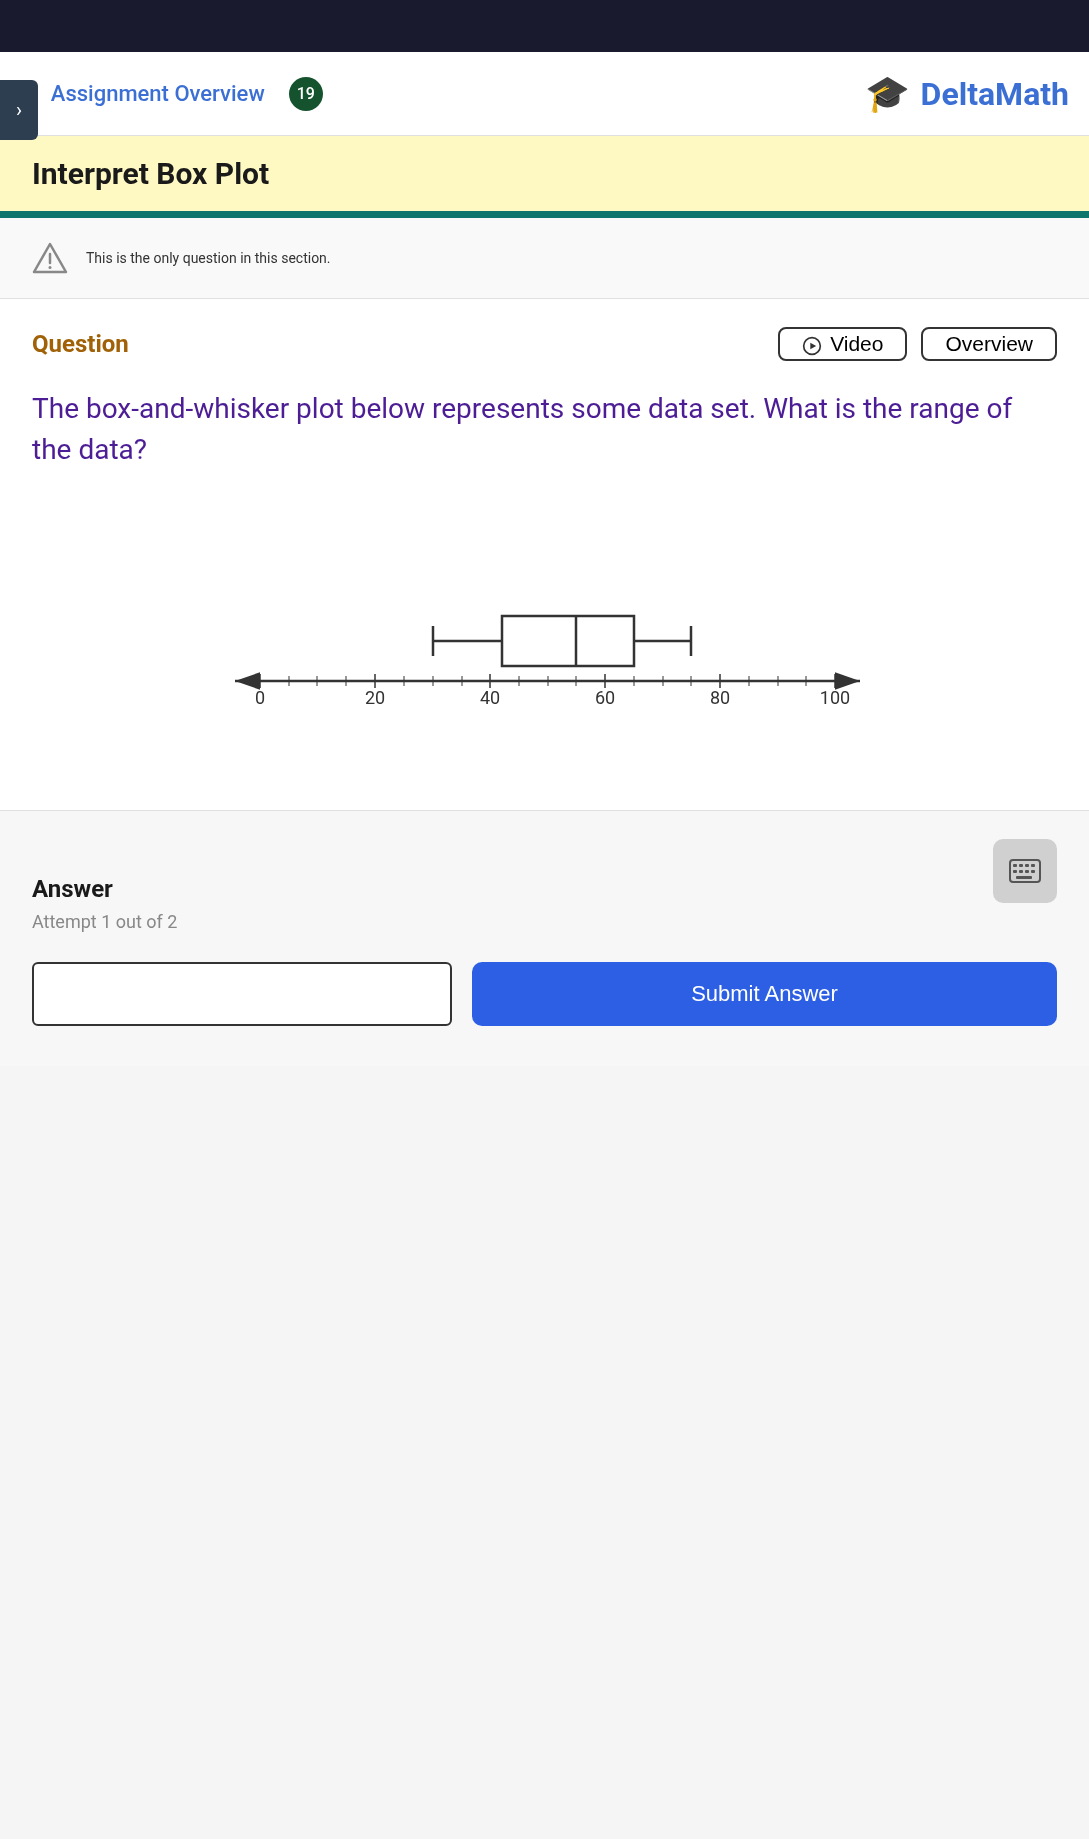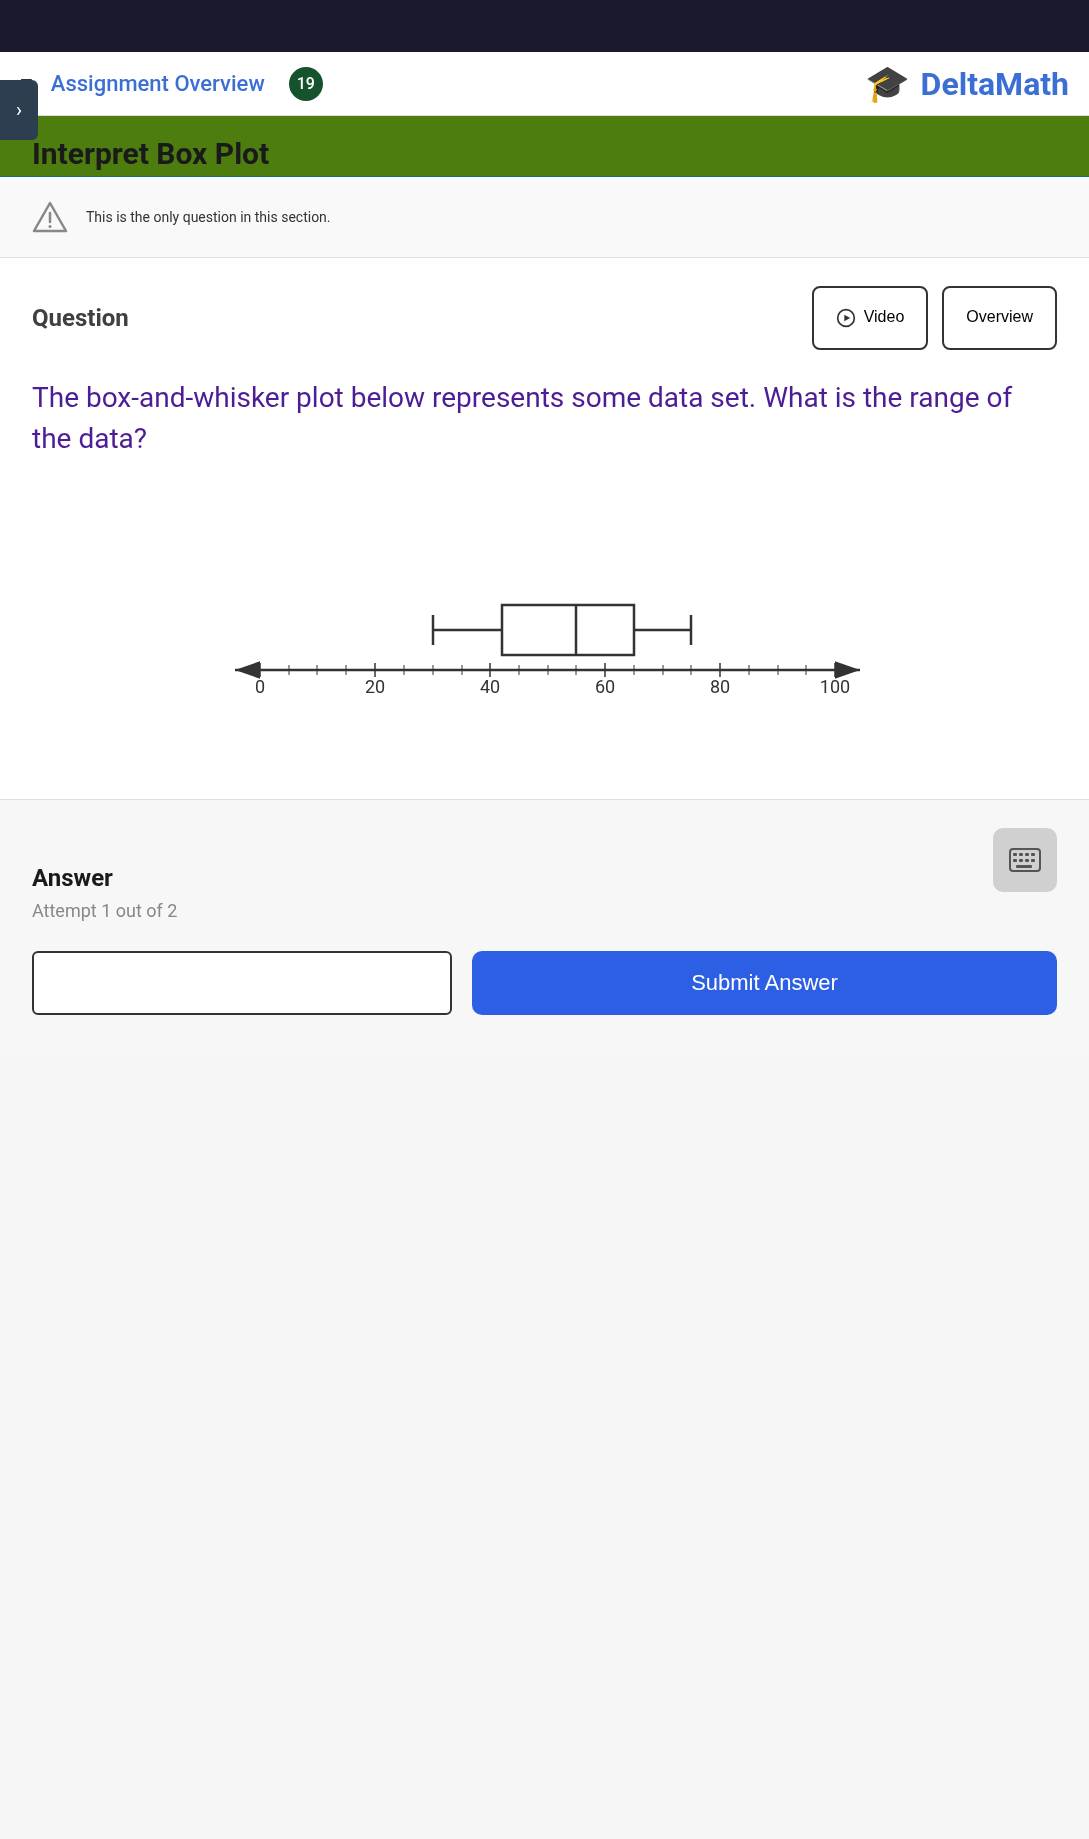--- a/index.html
+++ b/index.html
@@ -20,21 +20,21 @@
       width: 100%;
     }
 
     
     .header {
       background: #ffffff;
       border-bottom: 1px solid #e0e0e0;
       display: flex;
       align-items: center;
       padding: 0 20px;
-      height: 64px;
+      height: 84px;
       position: relative;
     }
 
     .header-left {
       display: flex;
       align-items: center;
       gap: 18px;
     }
 
     .hamburger-icon {
@@ -98,23 +98,23 @@
       align-items: center;
       justify-content: center;
       font-size: 20px;
       cursor: pointer;
       border-radius: 0 6px 6px 0;
       z-index: 10;
     }
 
     
     .page-title-bar {
-      background: #4d7c0f;
-      padding: 20px 32px 5px 32px;
-      border-bottom: 1px solid #0f766e;
+      background: #fef9c3;
+      padding: 20px 32px 20px 32px;
+      border-bottom: 7px solid #0f766e;
     }
 
     .page-title {
       font-size: 30px;
       font-weight: 700;
       color: #1a1a1a;
     }
 
     
     .main-content {
@@ -153,37 +153,37 @@
     .question-header {
       display: flex;
       align-items: center;
       justify-content: space-between;
       margin-bottom: 28px;
     }
 
     .question-label {
       font-size: 24px;
       font-weight: 700;
-      color: #404040;
+      color: #a16207;
     }
 
     .question-buttons {
       display: flex;
       gap: 14px;
     }
 
     .btn-outline {
       border: 2px solid #333;
       background: white;
       border-radius: 8px;
-      padding: 20px 22px;
-      font-size: 16px;
+      padding: 3px 22px;
+      font-size: 21px;
       cursor: pointer;
       display: flex;
-      align-items: flex-start;
+      align-items: flex-end;
       gap: 8px;
       font-weight: 400;
     }
 
     .play-icon {
       width: 20px;
       height: 20px;
     }
 
     .question-text {

